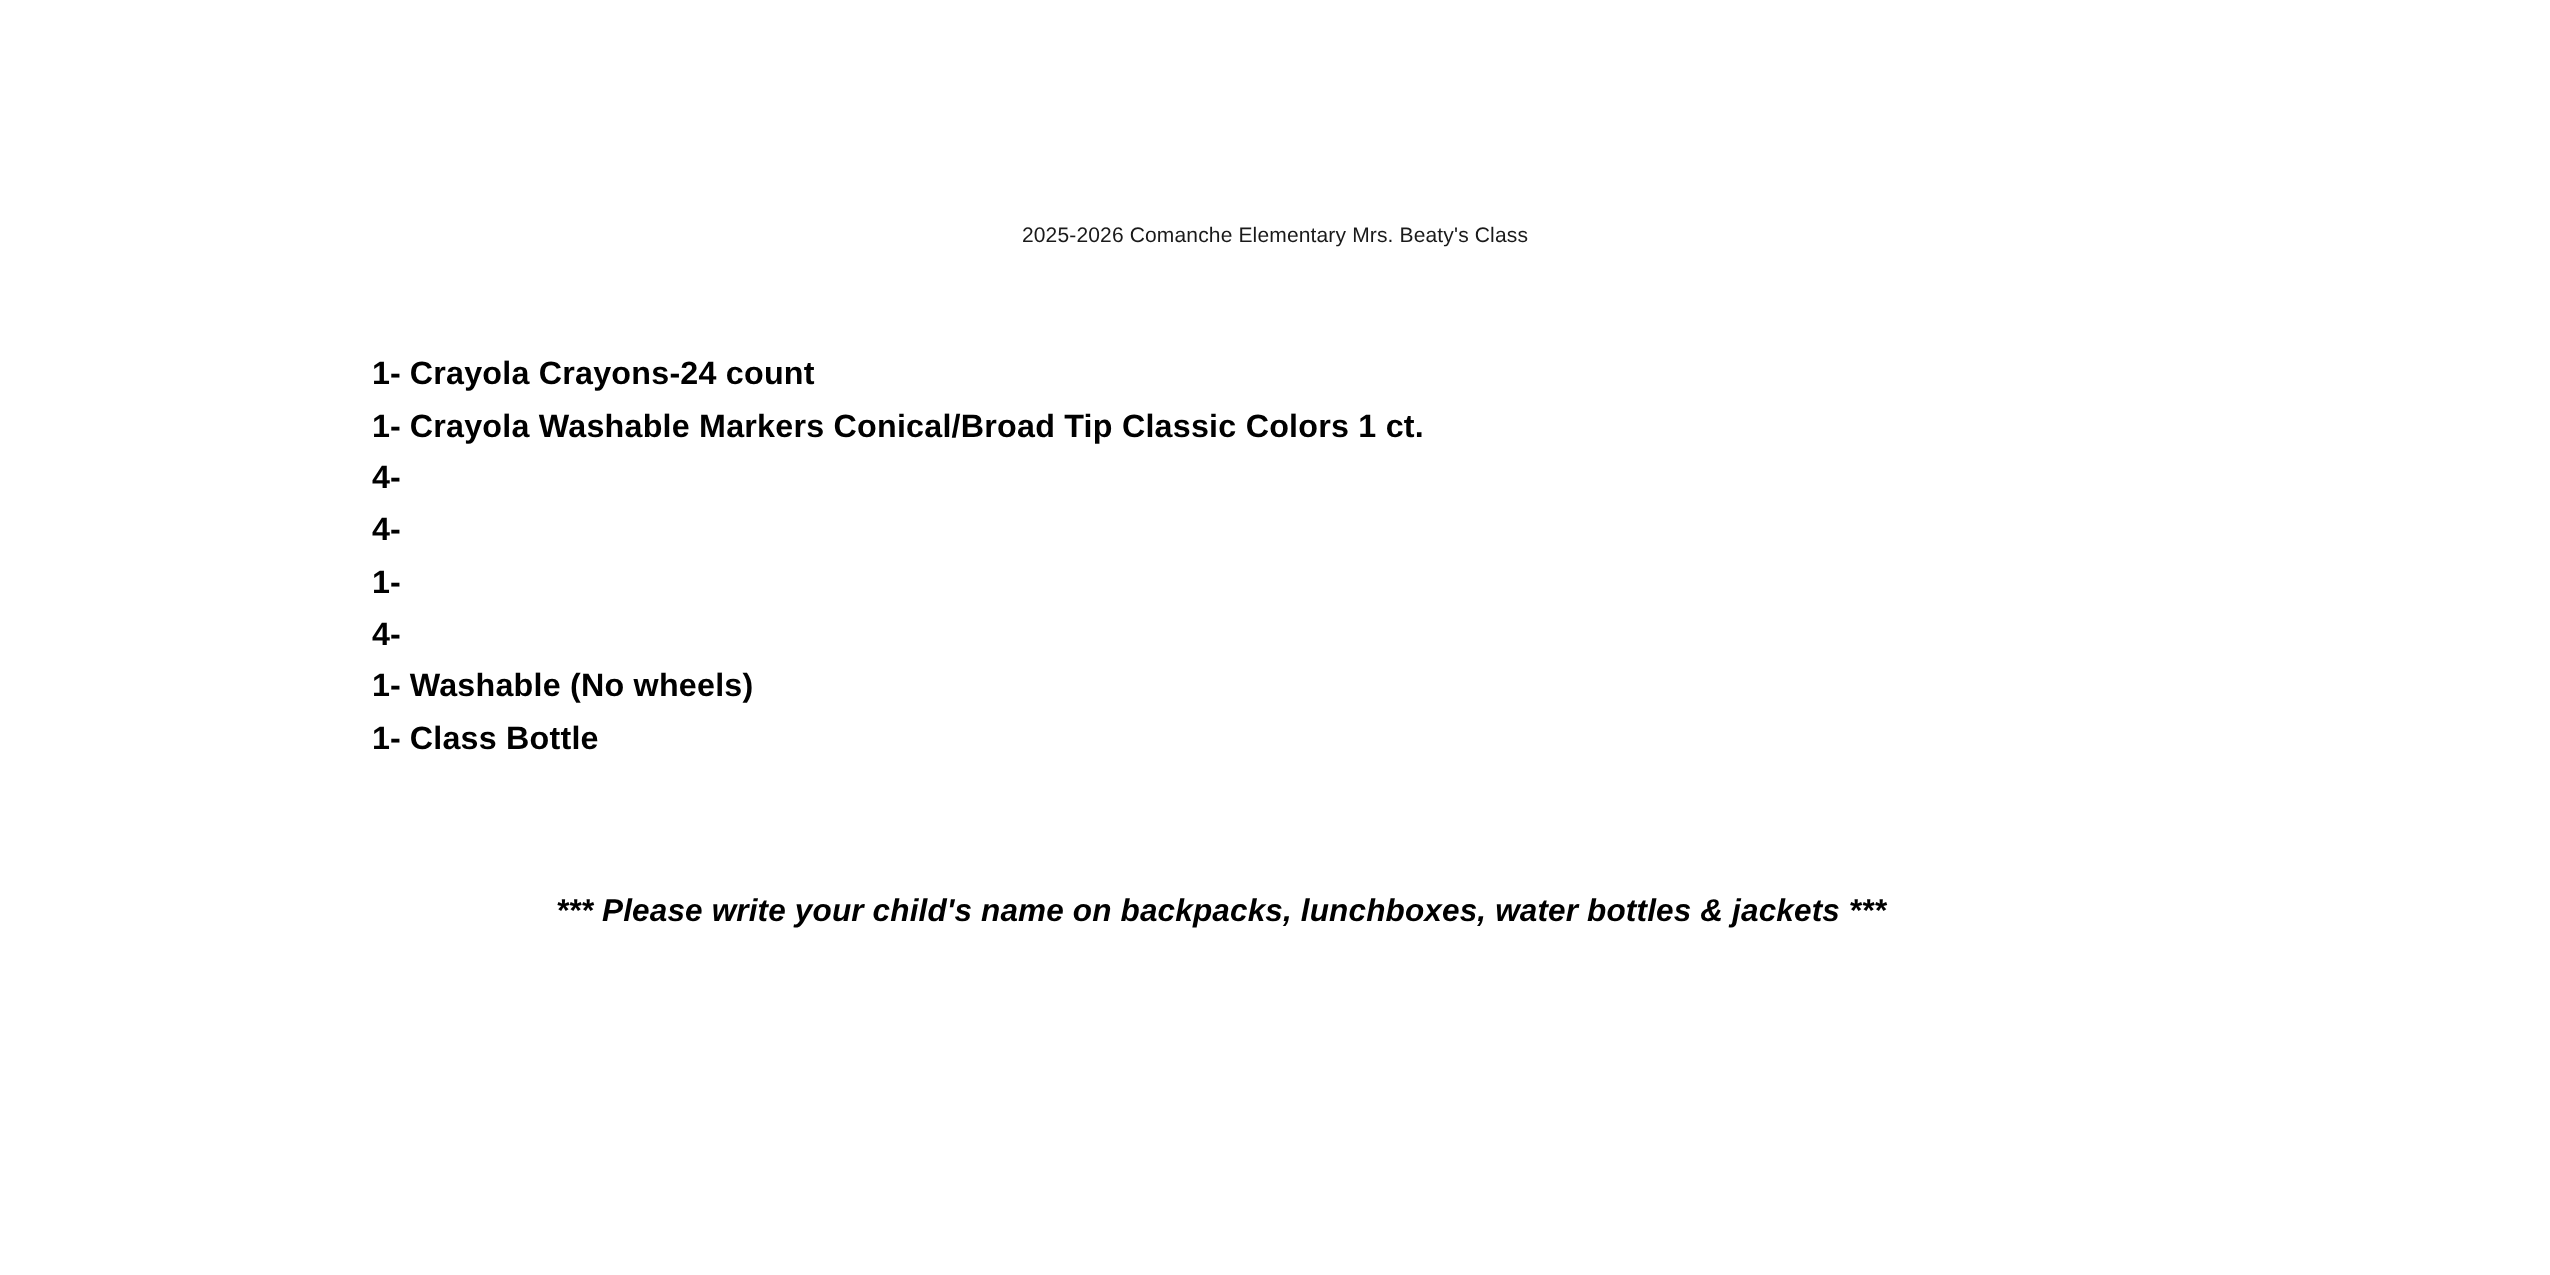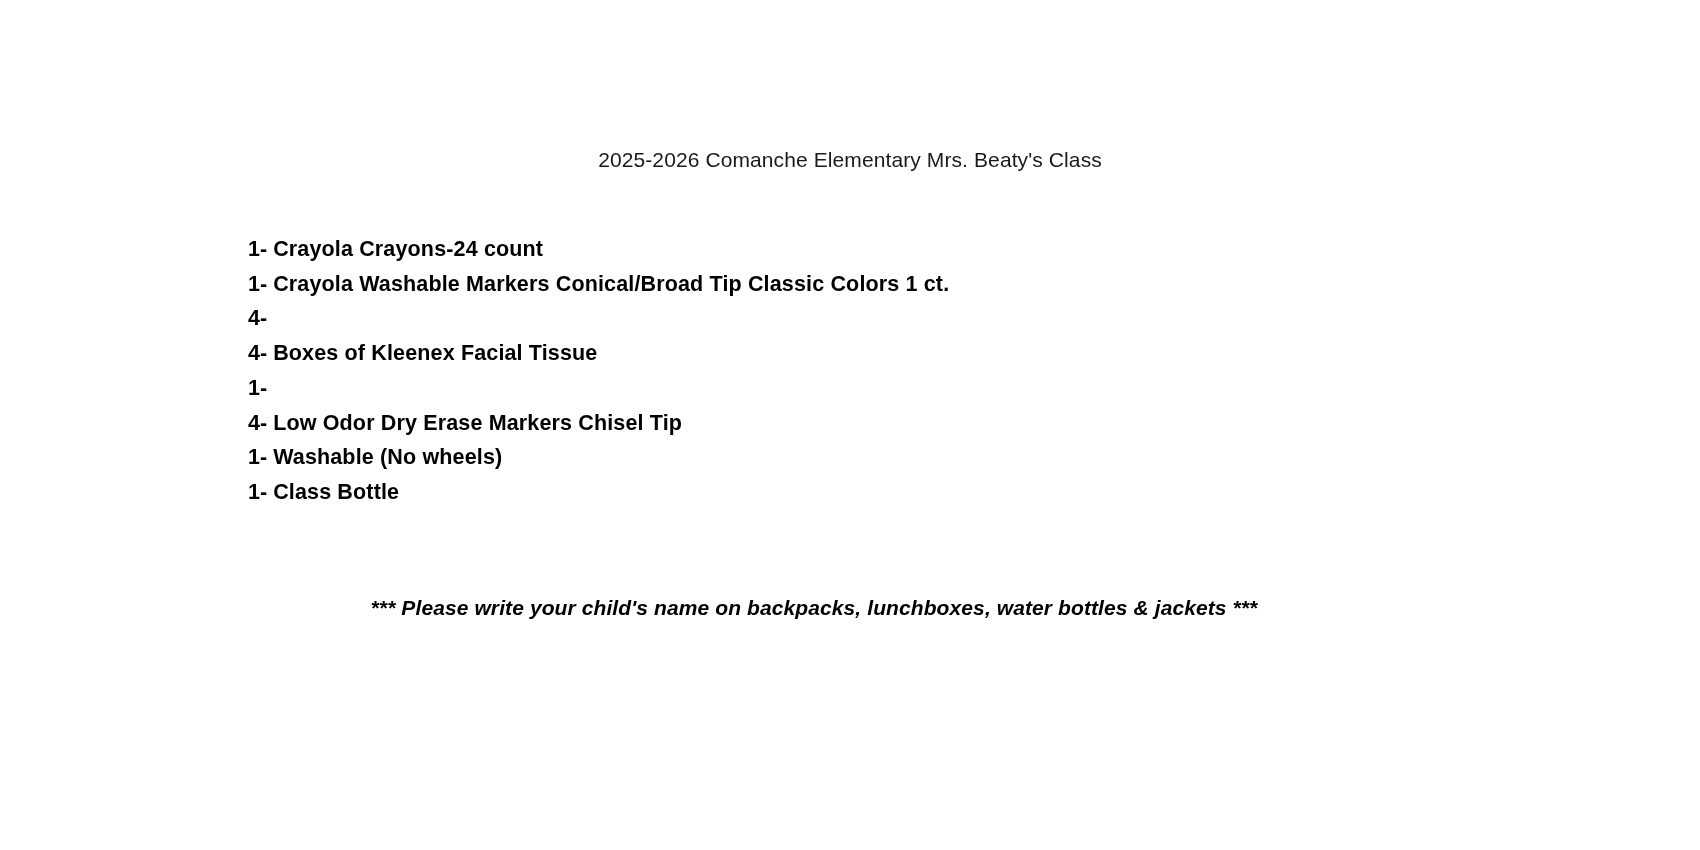--- a/index.html
+++ b/index.html
@@ -20,21 +20,21 @@
     width: 1700px;
     height: 850px;
     background: #ffffff;
   }
   .doc-title {
     position: absolute;
     left: 0;
     top: 148px;
     width: 1700px;
     text-align: center;
-    font-size: 21px;
+    font-size: 14px;
     font-weight: 400;
     letter-spacing: 0.1px;
     color: #1a1a1a;
   }
   .supply-list {
     position: absolute;
     left: 248px;
     top: 232px;
     width: 1100px;
   }
@@ -85,30 +85,28 @@
       <span class="qty">1-</span>
       <span class="item">Crayola Washable Markers Conical/Broad Tip Classic Colors 1 ct.</span>
     </div>
 
     <div class="supply-row">
       <span class="qty">4-</span>
     </div>
 
     <div class="supply-row">
       <span class="qty">4-</span>
-      <span class="item">Boxes of Kleenex Facial Tissue</span>
     </div>
 
     <div class="supply-row">
       <span class="qty">1-</span>
     </div>
 
     <div class="supply-row">
       <span class="qty">4-</span>
-      <span class="item">Low Odor Dry Erase Markers Chisel Tip</span>
     </div>
 
     <div class="supply-row">
       <span class="qty">1-</span>
       <span class="item">Washable (No wheels)</span>
     </div>
 
     <div class="supply-row">
       <span class="qty">1-</span>
       <span class="item">Class Bottle</span>

